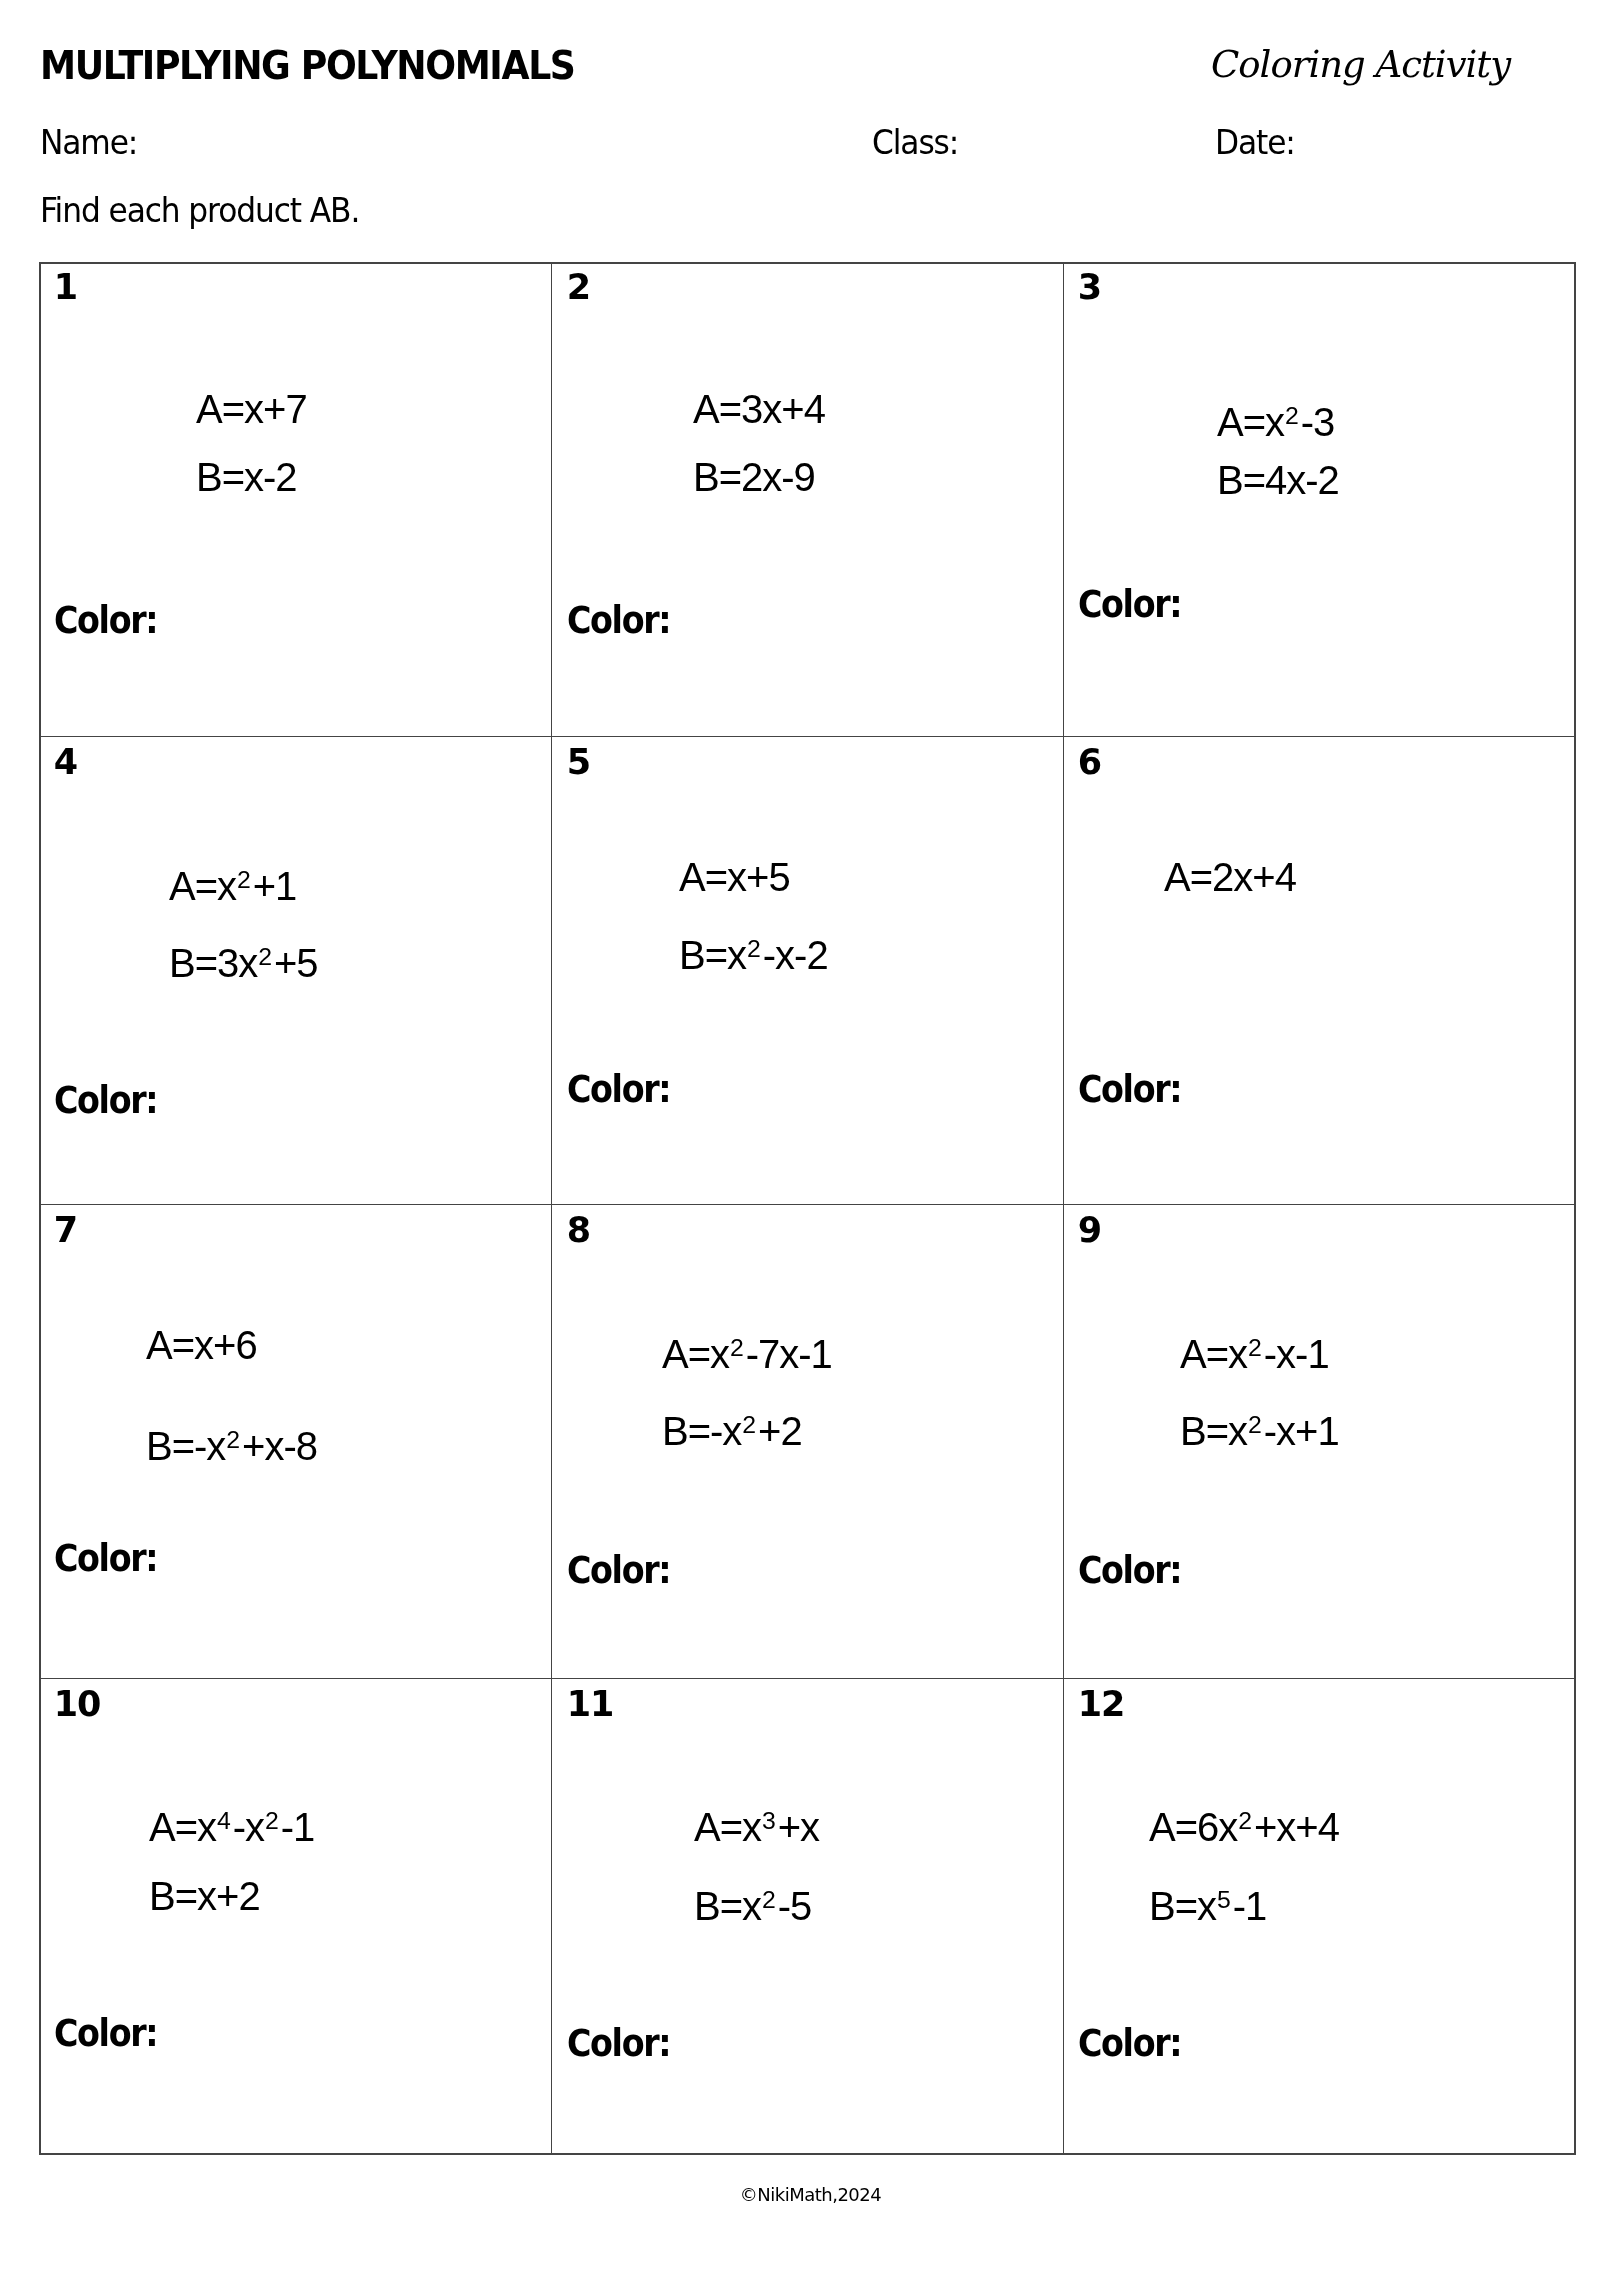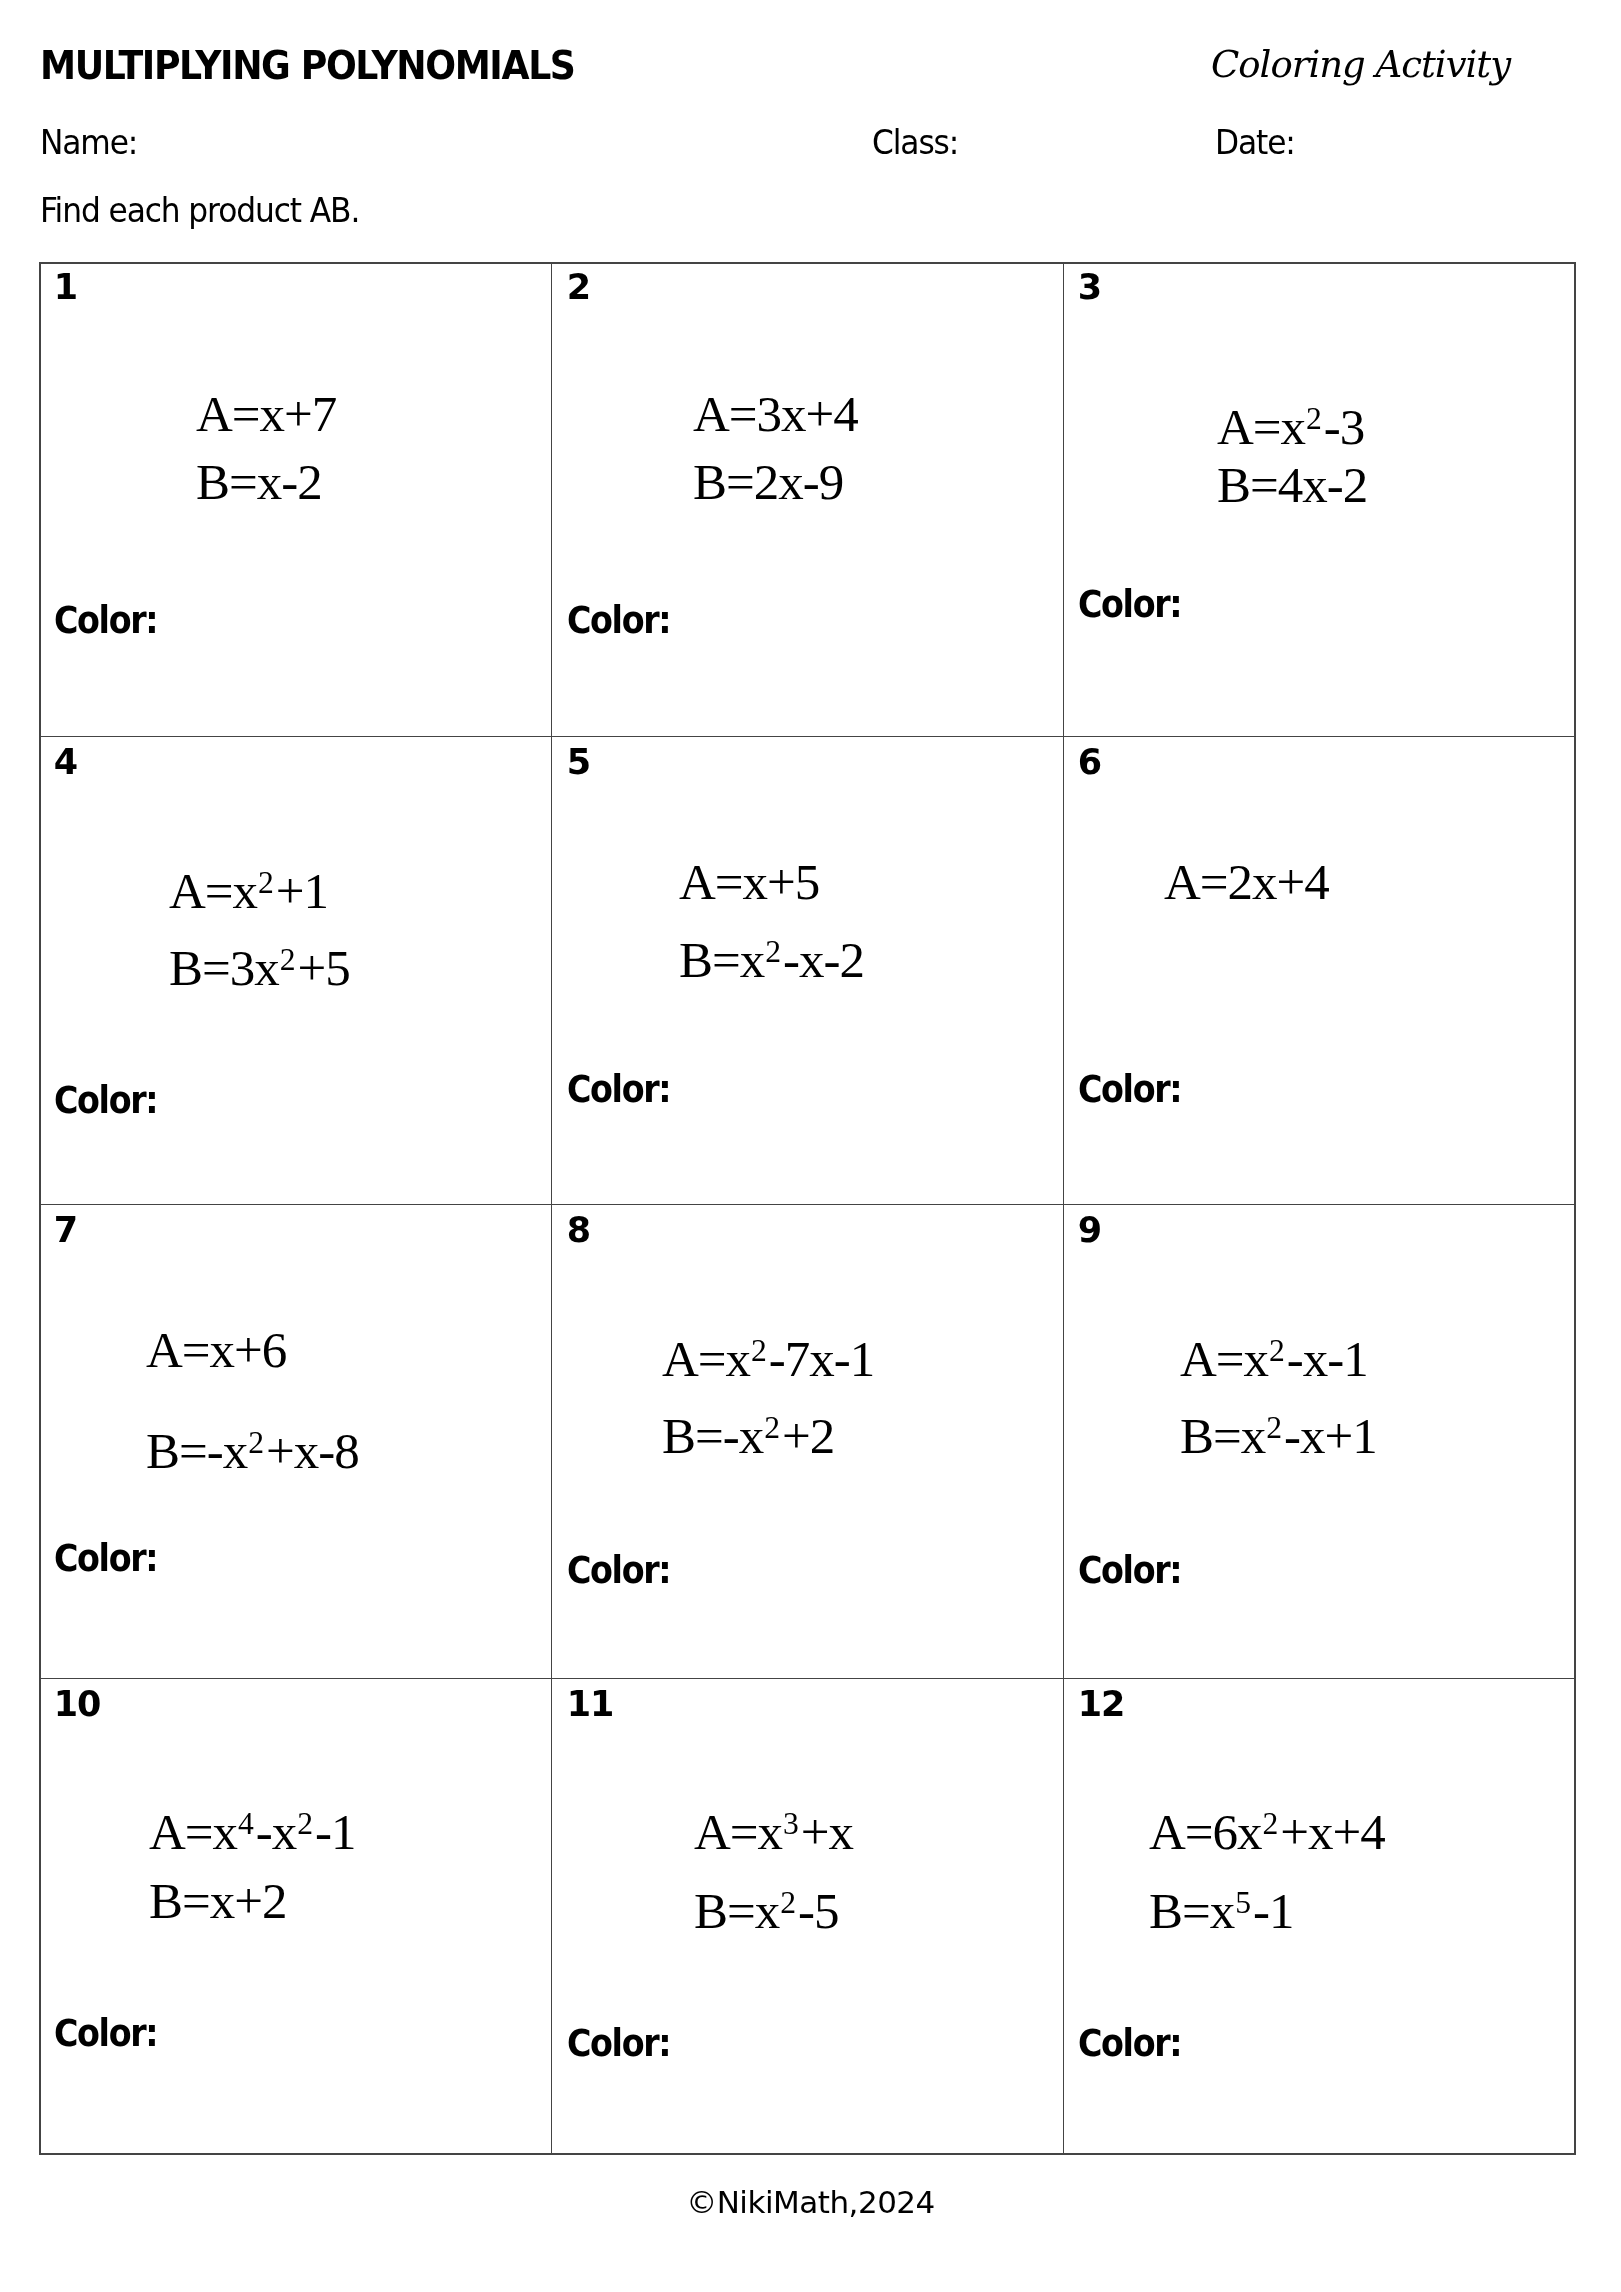--- a/index.html
+++ b/index.html
@@ -34,33 +34,33 @@
     border-right: 1.5px solid #444; border-bottom: 1.5px solid #444;
   }
   .cell.last-col { border-right: none; }
   .cell.last-row { border-bottom: none; }
   .cell-num {
     position: absolute; left: 14.7px; top: 7.8px;
     font-family: "DejaVu Sans", sans-serif; font-weight: bold; font-size: 35px;
     letter-spacing: -1px; line-height: 1;
   }
   .formula {
-    position: absolute; font-family: Liberation Serif, serif;
-    font-size: 51px; line-height: 1; white-space: nowrap; letter-spacing: -1px;
+    position: absolute; font-family: Liberation Sans, sans-serif;
+    font-size: 40px; line-height: 1; white-space: nowrap; letter-spacing: -1px;
   }
   .formula sup { font-size: 0.62em; vertical-align: 0; position: relative; top: -0.48em; margin-left: 1px; margin-right: 2.9px; }
   .color-label {
     position: absolute; left: 14.7px;
     font-family: "DejaVu Sans", sans-serif; font-weight: bold; font-size: 37px;
     letter-spacing: -1.5px; line-height: 1;
     transform: scaleX(0.9); transform-origin: left top;
   }
   .footer {
     position: absolute; left: 0; width: 1621px; top: 2184px; text-align: center;
-    font-family: "DejaVu Sans", sans-serif; font-size: 31px; letter-spacing: -0.5px;
+    font-family: "DejaVu Sans", sans-serif; font-size: 18px; letter-spacing: -0.5px;
   }
 </style>
 </head>
 <body>
 
 <div class="title">MULTIPLYING POLYNOMIALS</div>
 <div class="subtitle">Coloring Activity</div>
 
 <div class="field" style="left:40px;">Name:</div>
 <div class="field" style="left:872px;">Class:</div>

